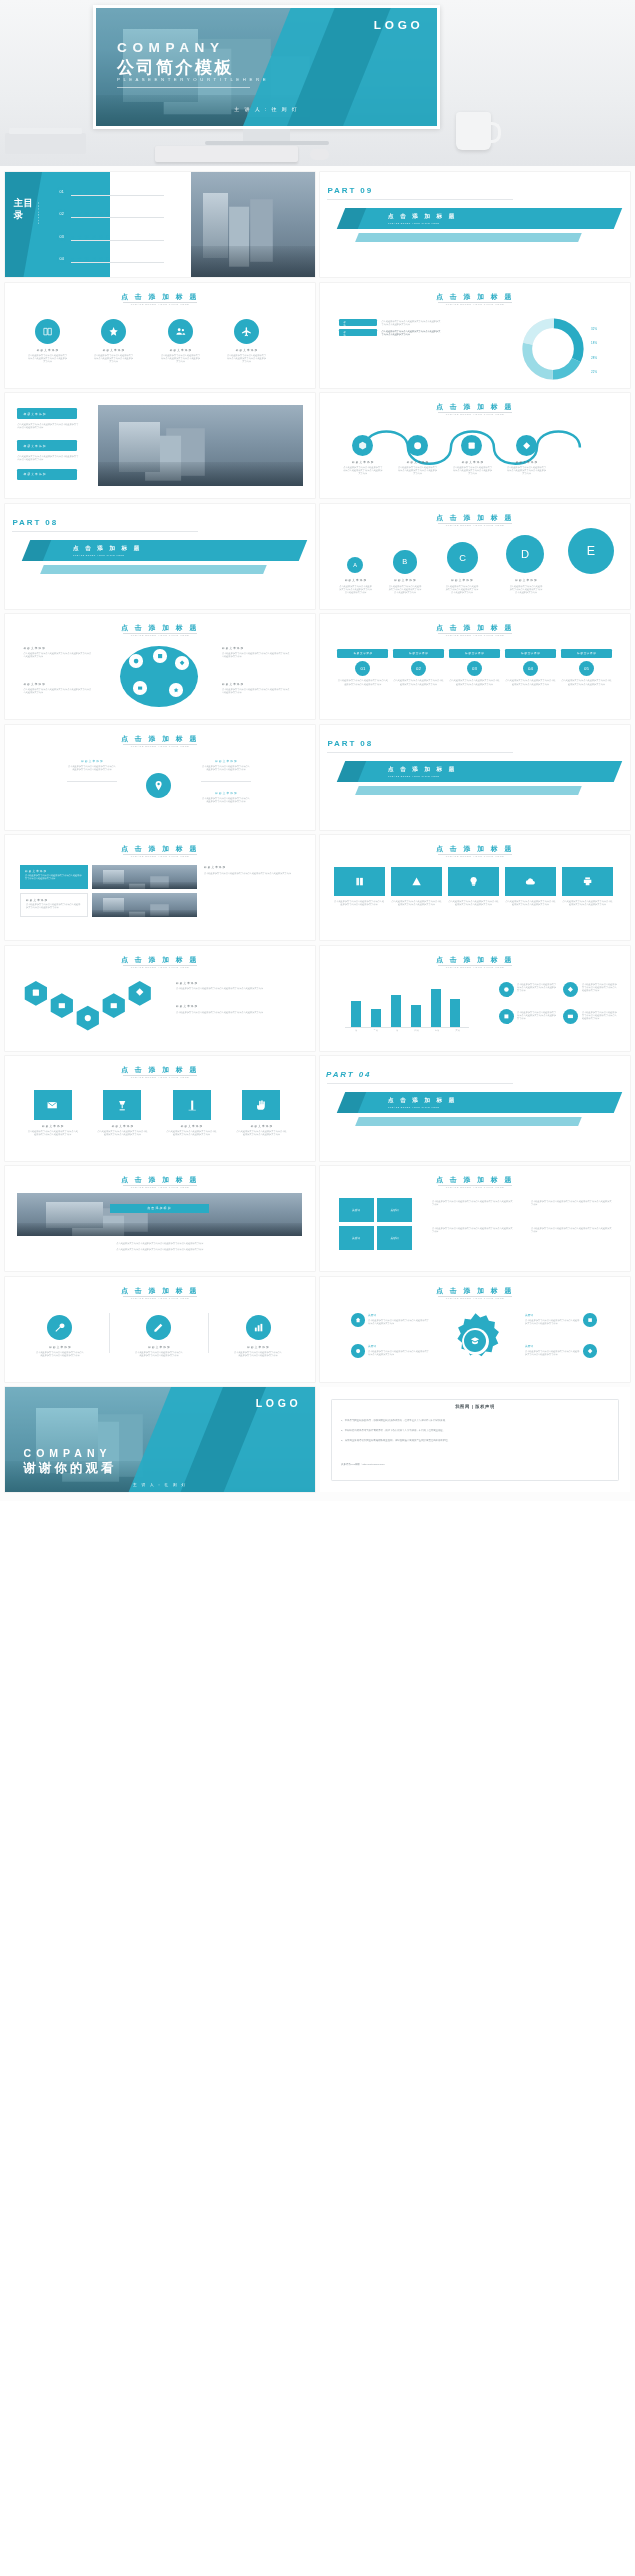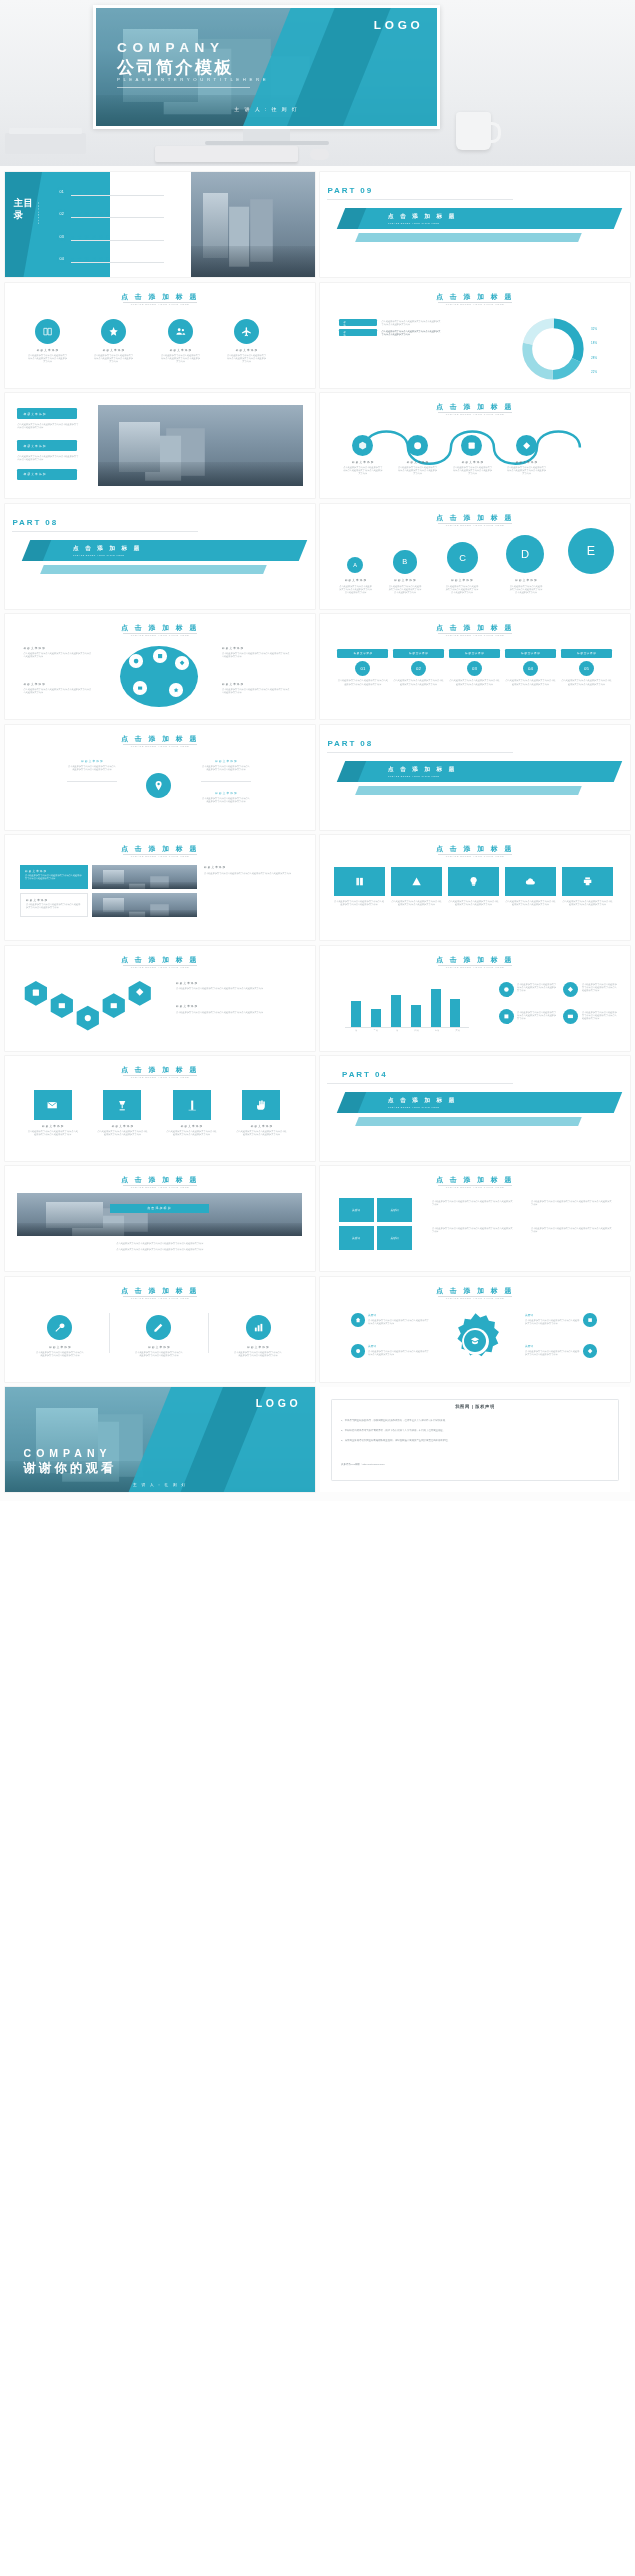--- a/index.html
+++ b/index.html
@@ -612,21 +612,21 @@
   <div class="lbl center" style="position:absolute; left:92px; top:68px; width:51px;">标 题 文 字 添 加</div>
   <div class="lbl center" style="position:absolute; left:161px; top:68px; width:51px;">标 题 文 字 添 加</div>
   <div class="lbl center" style="position:absolute; left:231px; top:68px; width:51px;">标 题 文 字 添 加</div>
   <div class="tinytext center" style="position:absolute; left:22.3px; top:74px; width:51px;">点击此处添加文字内容点击此处添加文字内容点击此处添加文字内容点击此处添加文字内容</div>
   <div class="tinytext center" style="position:absolute; left:92px; top:74px; width:51px;">点击此处添加文字内容点击此处添加文字内容点击此处添加文字内容点击此处添加文字内容</div>
   <div class="tinytext center" style="position:absolute; left:161px; top:74px; width:51px;">点击此处添加文字内容点击此处添加文字内容点击此处添加文字内容点击此处添加文字内容</div>
   <div class="tinytext center" style="position:absolute; left:231px; top:74px; width:51px;">点击此处添加文字内容点击此处添加文字内容点击此处添加文字内容点击此处添加文字内容</div>
 </div>
 
 <div class="slide" style="left:320px; top:1056px; width:310px; height:105px;">
-  <div style="position:absolute; left:22px; top:13.6px;" class="part-title">PART 04</div>
+  <div style="position:absolute; left:6px; top:13.6px;font-style:italic;" class="part-title">PART 04</div>
   <div style="position:absolute; left:7.4px; top:27px; width:186px; height:0.6px; background:#e4e7ea;"></div>
   <div style="position:absolute; left:37px; top:36px; width:261px; height:21px; background:#29abc4; transform:skewX(-22deg);"></div>
   <div style="position:absolute; left:21px; top:36px; width:21px; height:21px; background:#1f93ab; transform:skewX(-22deg);"></div>
   <div style="position:absolute; left:68px; top:41px; color:#fff; font-size:5.6px; letter-spacing:2.5px; font-weight:700;">点 击 添 加 标 题</div>
   <div style="position:absolute; left:68px; top:50px; color:#dff4f9; font-size:2.1px; letter-spacing:0.6px;">PLEASE ENTER YOUR TITLE HERE</div>
   <div style="position:absolute; left:37px; top:61px; width:223px; height:8.7px; background:#29abc4; opacity:.55; transform:skewX(-22deg);"></div>
 </div>
 
 <div class="slide" style="left:5px; top:1166px; width:310px; height:105px;">
   <div class="s-title">点 击 添 加 标 题</div>

